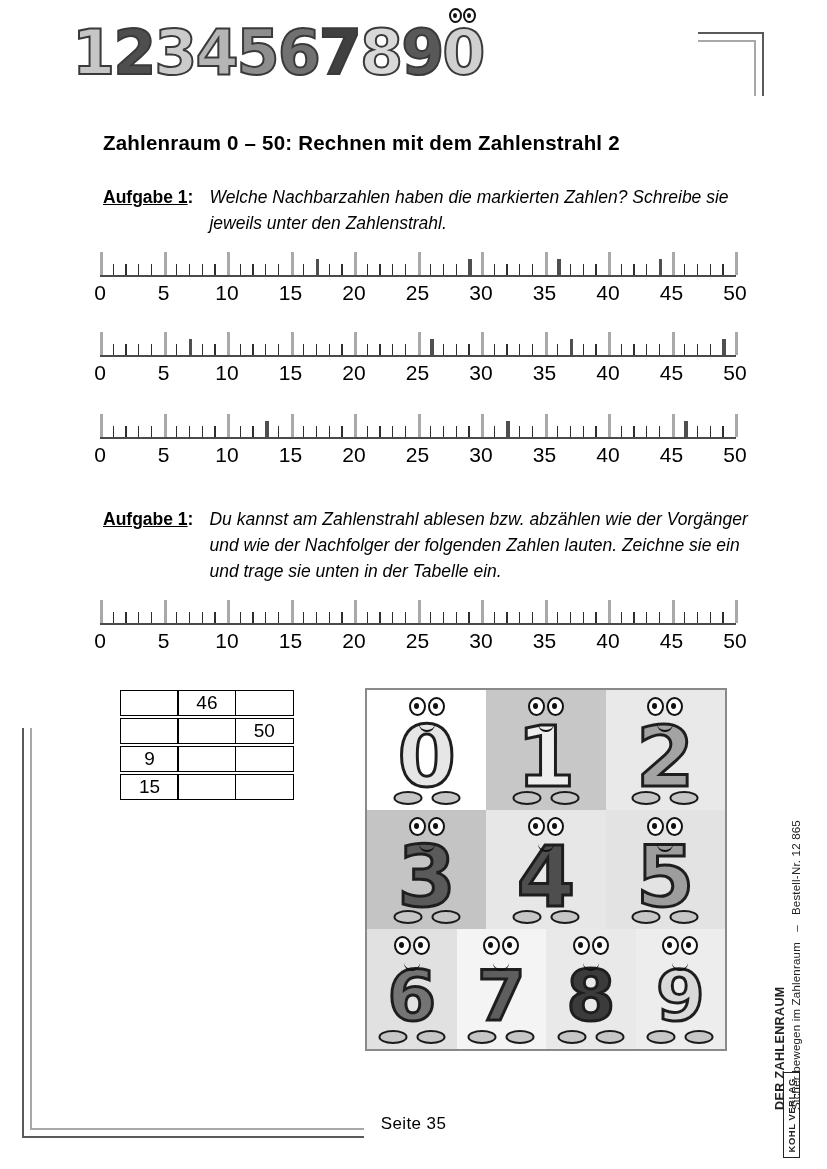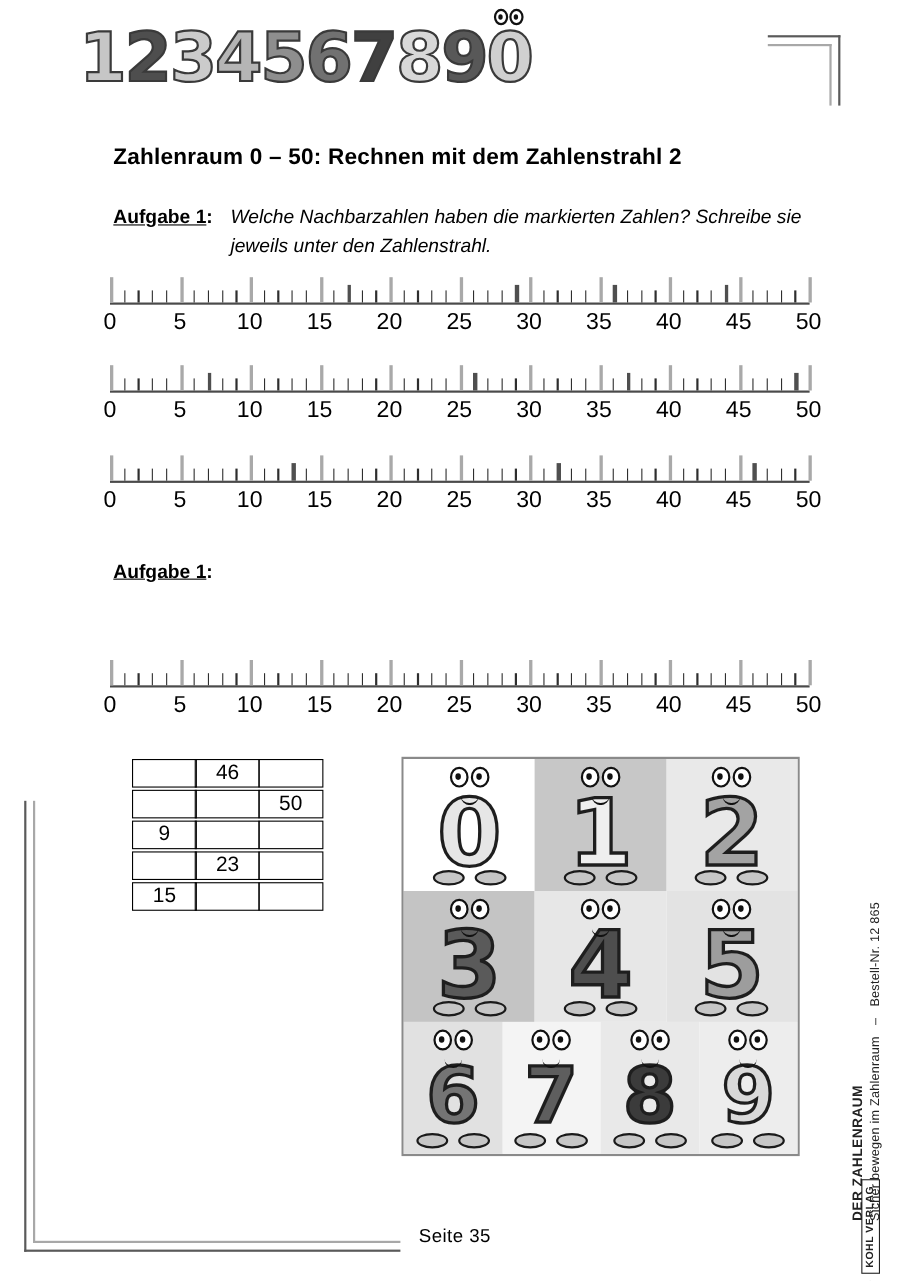--- a/index.html
+++ b/index.html
@@ -303,20 +303,21 @@
       <div class="nl-label" style="left: 359px;">30</div>
       <div class="nl-label" style="left: 422.5px;">35</div>
       <div class="nl-label" style="left: 486px;">40</div>
       <div class="nl-label" style="left: 549.5px;">45</div>
       <div class="nl-label" style="left: 613px;">50</div>
     </div>
 
   <div class="task task-2">
     <span class="task-label">Aufgabe 1</span>
       <span class="task-colon">:</span>
+    <span class="task-text">Du kannst am Zahlenstrahl ablesen bzw. abzählen wie der Vorgänger und wie der Nachfolger der folgenden Zahlen lauten. Zeichne sie ein und trage sie unten in der Tabelle ein.</span>
   </div>
 
   <div class="number-line nl-4">
       <div class="tick major" style="left: 0px;"></div>
       <div class="tick minor" style="left: 12.7px;"></div>
       <div class="tick minor" style="left: 25.4px;"></div>
       <div class="tick minor" style="left: 38.1px;"></div>
       <div class="tick minor" style="left: 50.8px;"></div>
       <div class="tick major" style="left: 63.5px;"></div>
       <div class="tick minor" style="left: 76.2px;"></div>
@@ -387,25 +388,20 @@
         <div class="at-cell"></div>
         <div class="at-cell"></div>
         <div class="at-cell">50</div>
       </div>
       <div class="at-row">
         <div class="at-cell">9</div>
         <div class="at-cell"></div>
         <div class="at-cell"></div>
       </div>
       <div class="at-row">
-        <div class="at-cell"></div>
-        <div class="at-cell">23</div>
-        <div class="at-cell"></div>
-      </div>
-      <div class="at-row">
         <div class="at-cell">15</div>
         <div class="at-cell"></div>
         <div class="at-cell"></div>
       </div>
     </div>
 
   <div class="figure-grid">
       <div class="fg-row fg-row-1">
         <div class="fg-cell" style="background: rgb(255, 255, 255);">
           <div class="fg-eyes">

